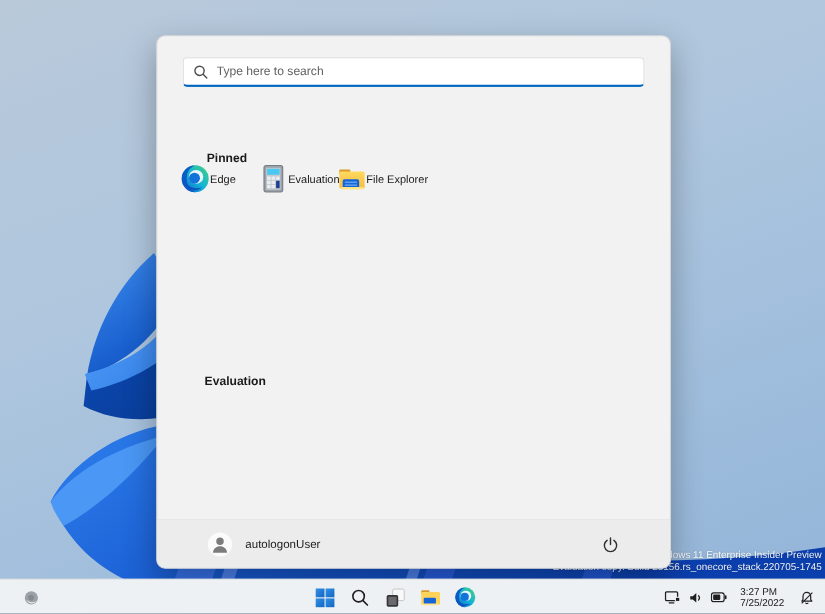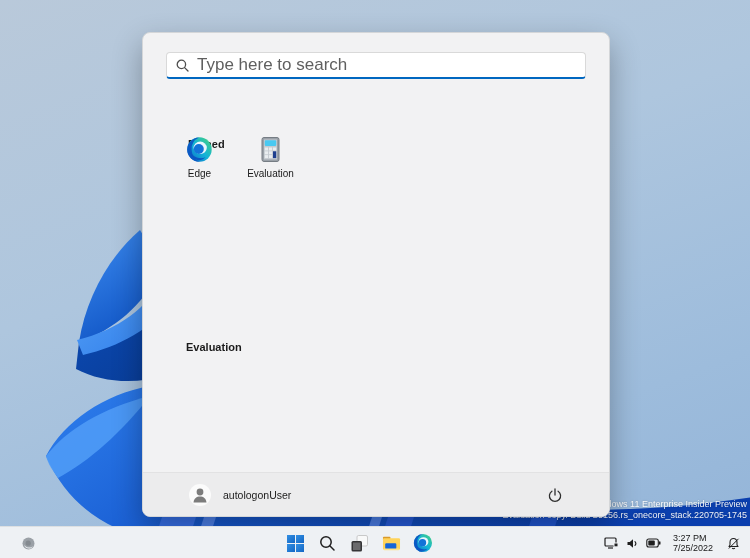--- a/index.html
+++ b/index.html
@@ -17,27 +17,27 @@
     text-shadow:0 0 2px rgba(0,0,0,0.25);}
 
   
   .start-menu{position:absolute;left:142px;top:32px;width:468px;height:485px;z-index:3;
     background:#f2f2f3;border:1px solid #d4d6d8;border-radius:8px;
     box-shadow:0 12px 30px rgba(0,0,0,0.30);}
   .search-box{position:absolute;left:23px;right:23px;top:19px;height:27px;
     background:#ffffff;border:1px solid #d9d9d9;border-bottom:2px solid #0067c0;
     border-radius:4px;display:flex;align-items:center;padding:0 9px;gap:8px;}
   .search-box input{flex:1;border:none;outline:none;background:transparent;
-    font-size:17px;color:#333;padding:0;}
+    font-size:11px;color:#333;padding:0;}
   .search-box input::placeholder{color:#5f5f5f;}
   .section-label{position:absolute;font-size:11px;font-weight:700;color:#1b1b1b;}
   .label-pinned{left:45px;top:105px;}
   .label-recommended{left:43px;top:308px;}
   .app-grid{position:absolute;left:21px;top:100px;display:flex;}
-  .tile{width:71px;height:56px;display:flex;flex-direction:column;align-items:center;
+  .tile{width:71px;height:56px;display:flex;align-items:center;
     justify-content:flex-start;border-radius:4px;cursor:default;}
   .tile .app-icon{width:27px;height:27px;margin-top:3px;}
   .tile .app-label{font-size:10px;color:#1a1a1a;margin-top:5px;white-space:nowrap;}
   .user-bar{position:absolute;left:0;right:0;bottom:0;height:44px;background:#ececed;
     border-top:1px solid #e2e2e3;border-radius:0 0 8px 8px;
     display:flex;align-items:center;justify-content:space-between;
     padding:0 44px 0 46px;}
   .user-chip{display:flex;align-items:center;gap:12px;}
   .avatar{width:22px;height:22px;border-radius:50%;background:#fbfbfb;
     display:flex;align-items:center;justify-content:center;overflow:hidden;}
@@ -154,20 +154,39 @@
             <rect x="7.8" y="15.3" width="3.2" height="3" fill="#e9edf0"></rect>
             <rect x="11.9" y="15.3" width="3.2" height="3" fill="#e9edf0"></rect>
             <rect x="7.8" y="19.1" width="3.2" height="3" fill="#e9edf0"></rect>
             <rect x="11.9" y="19.1" width="3.2" height="3" fill="#e9edf0"></rect>
             <rect x="16" y="15.3" width="3.2" height="6.8" fill="#1e3f8f"></rect>
           </svg>
         </div>
         <div class="app-label">Evaluation</div>
       </div>
 
+      <div class="tile">
+        <div class="app-icon">
+          <svg width="28" height="27" viewBox="0 0 28 27">
+            <defs>
+              <linearGradient id="fy" x1="0" y1="0" x2="0" y2="1">
+                <stop offset="0" stop-color="#ffd95e"></stop>
+                  <stop offset="1" stop-color="#f4bc42"></stop>
+              </linearGradient>
+            </defs>
+            <rect x="2.5" y="5" width="10" height="5" rx="1" fill="#d99a2b"></rect>
+            <rect x="2.5" y="7" width="23" height="15.5" rx="1.5" fill="url(#fy)"></rect>
+            <rect x="5.5" y="14" width="15" height="8" rx="1.5" fill="#1565d8"></rect>
+            <rect x="7.5" y="16" width="11" height="1.4" fill="#5ea0ef"></rect>
+            <rect x="7.5" y="18.6" width="11" height="1.4" fill="#5ea0ef"></rect>
+            <rect x="3.5" y="21" width="21" height="2.2" rx="1" fill="#ffe489"></rect>
+          </svg>
+        </div>
+        <div class="app-label">File Explorer</div>
+      </div>
 
     </div>
 
     <div class="section-label label-recommended">Evaluation</div>
 
     <div class="user-bar">
       <div class="user-chip">
         <span class="avatar">
           <svg width="22" height="22" viewBox="0 0 22 22">
             <circle cx="11" cy="8" r="3.4" fill="#7c7c7c"></circle>

